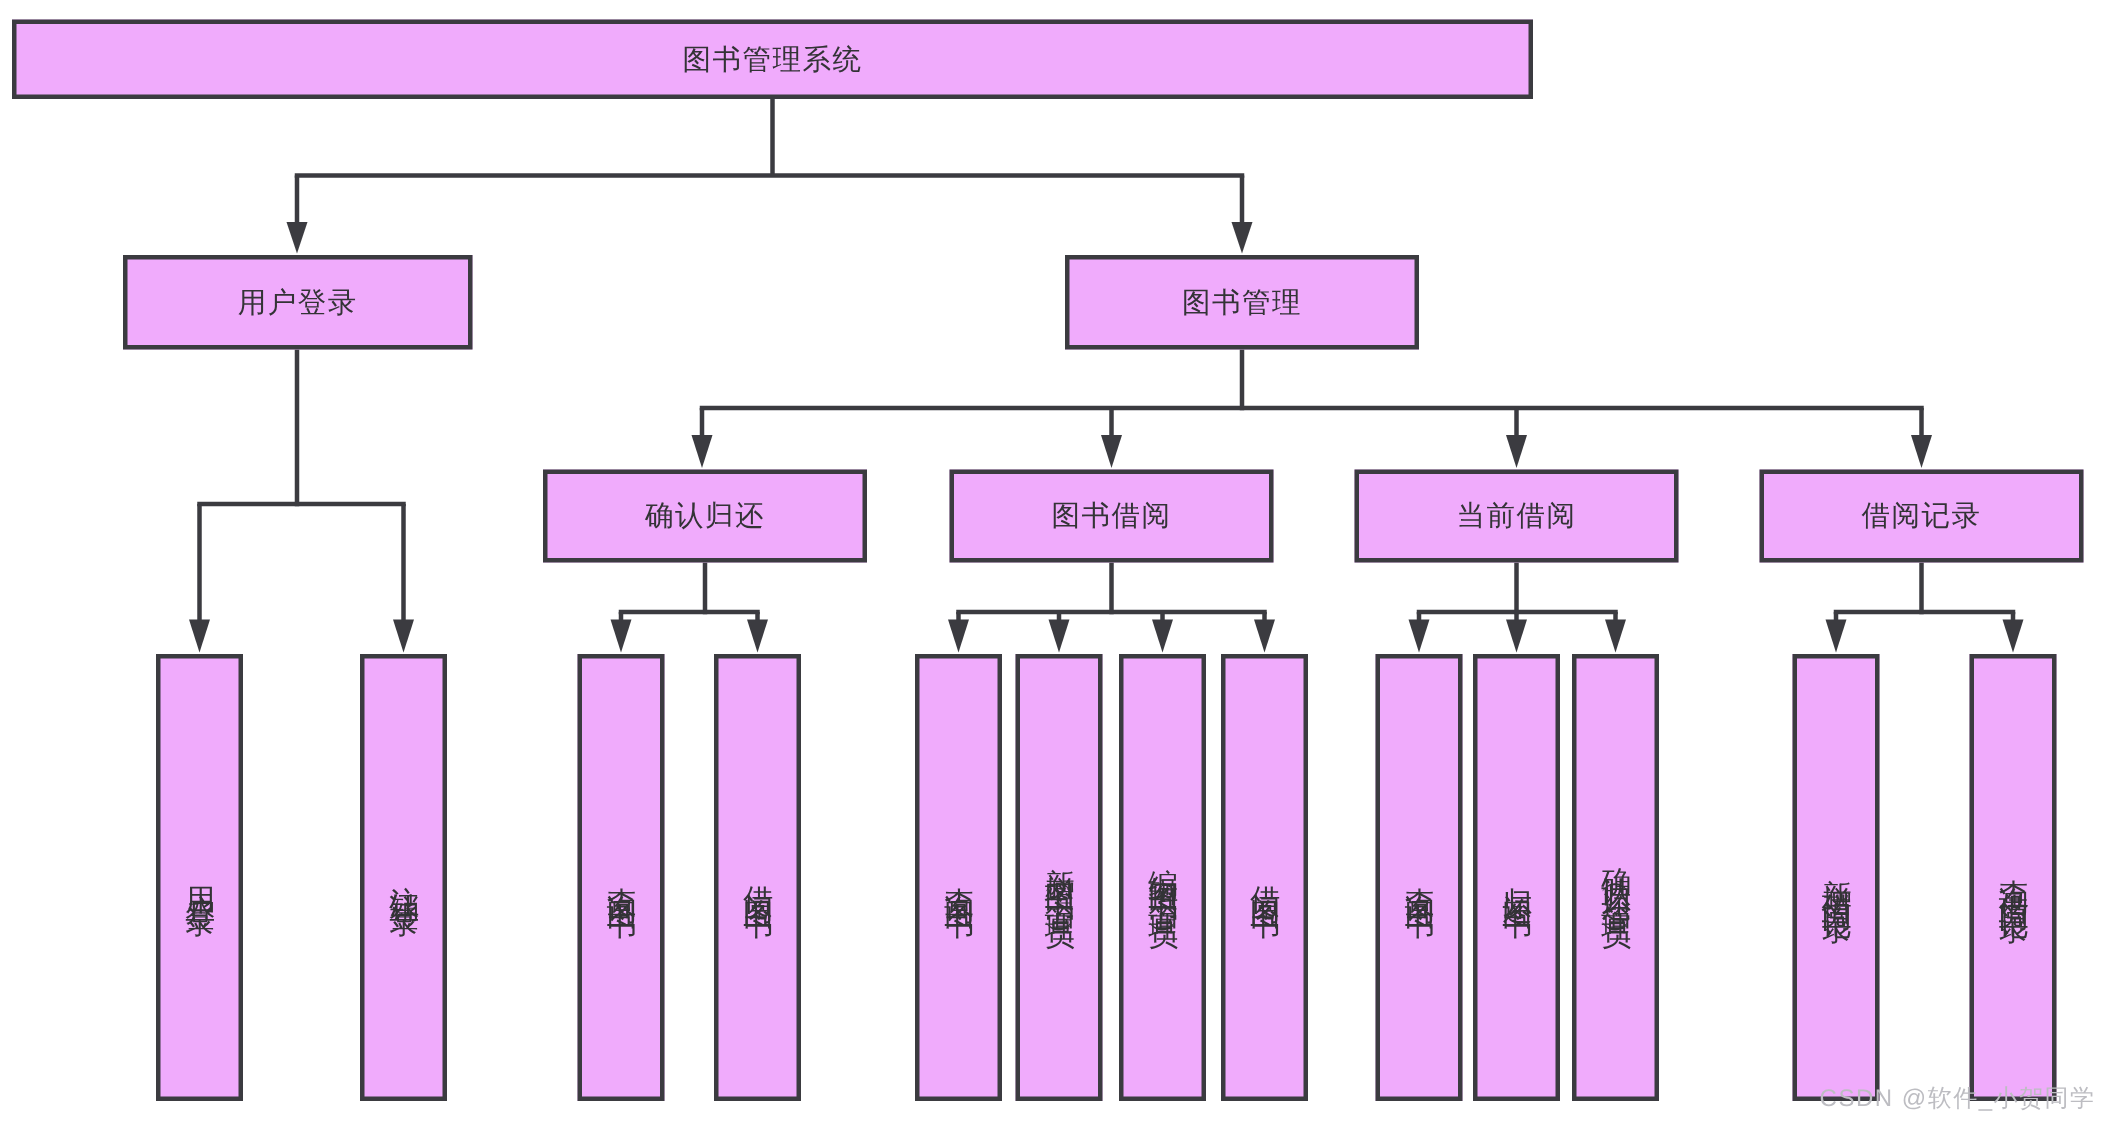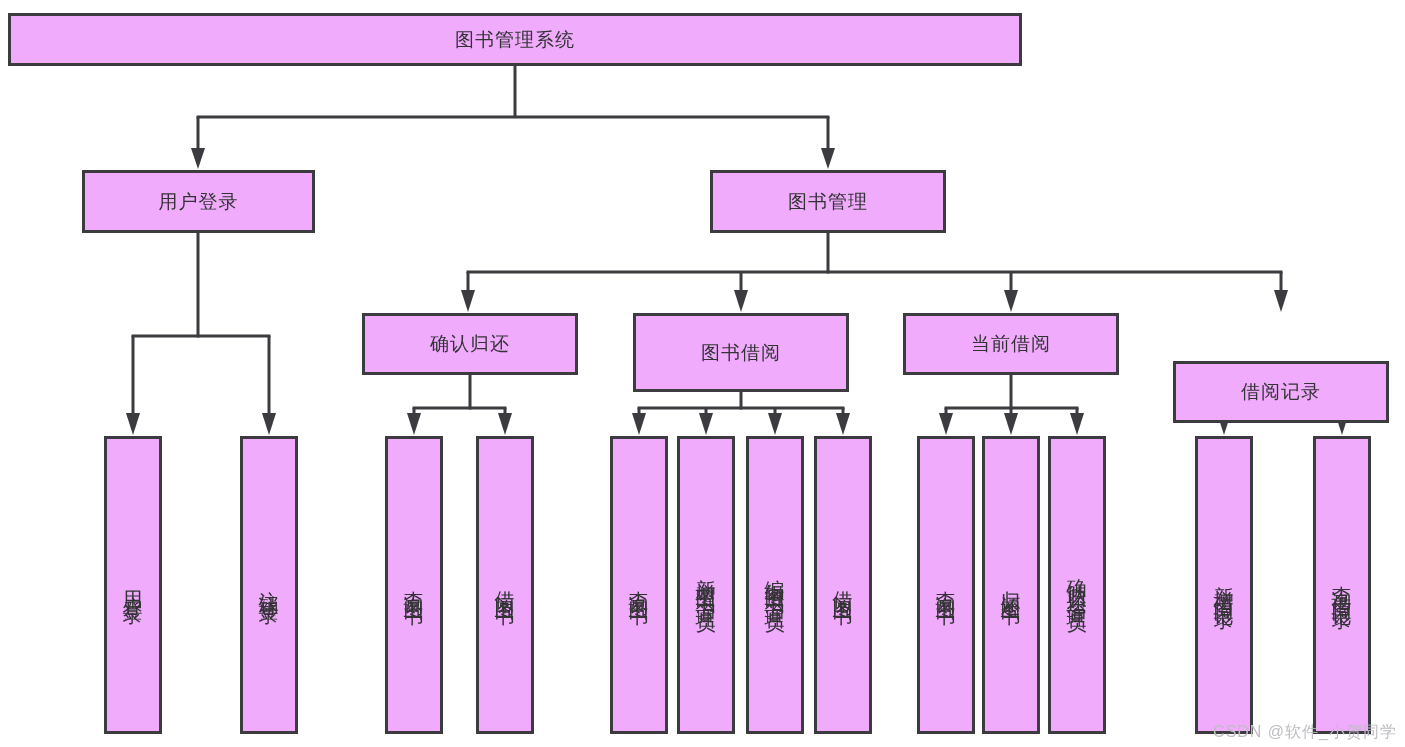--- a/index.html
+++ b/index.html
@@ -149,27 +149,27 @@
   <div class="box" style="left:82px; top:170px; width:233px; height:63px;">
     <span>用户登录</span>
   </div>
   <div class="box" style="left:710px; top:170px; width:236px; height:63px;">
     <span>图书管理</span>
   </div>
 
   <div class="box" style="left:362px; top:313px; width:216px; height:62px;">
     <span>确认归还</span>
   </div>
-  <div class="box" style="left:633px; top:313px; width:216px; height:79px;">
+  <div class="box" style="left:633px; top:313px; width:216px; height:62px;">
     <span>图书借阅</span>
   </div>
   <div class="box" style="left:903px; top:313px; width:216px; height:62px;">
     <span>当前借阅</span>
   </div>
-  <div class="box" style="left:1173px; top:313px; width:216px; height:62px;margin-top:48px;">
+  <div class="box" style="left:1173px; top:313px; width:216px; height:62px;">
     <span>借阅记录</span>
   </div>
 
   <div class="box leaf" style="left:104px;">
     <span class="vtext">用户登录</span>
   </div>
   <div class="box leaf" style="left:240px;">
     <span class="vtext">注销登录</span>
   </div>
 

